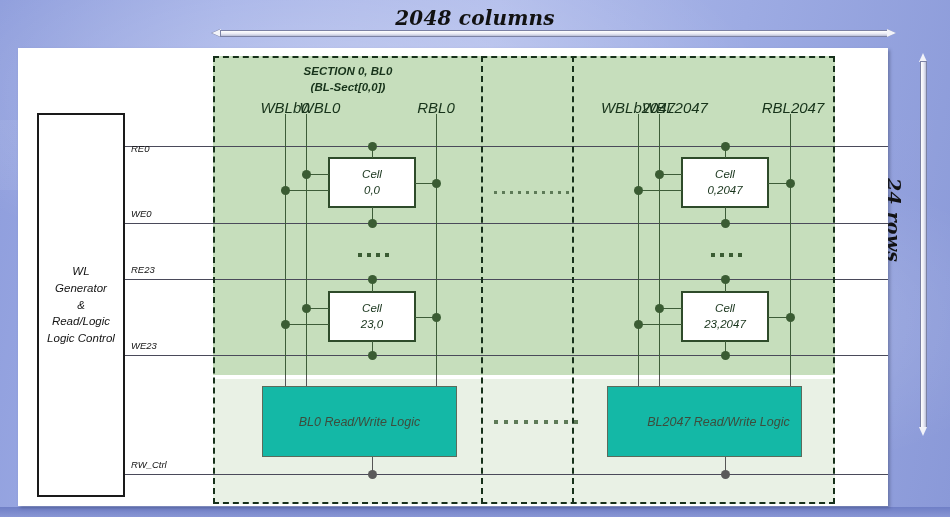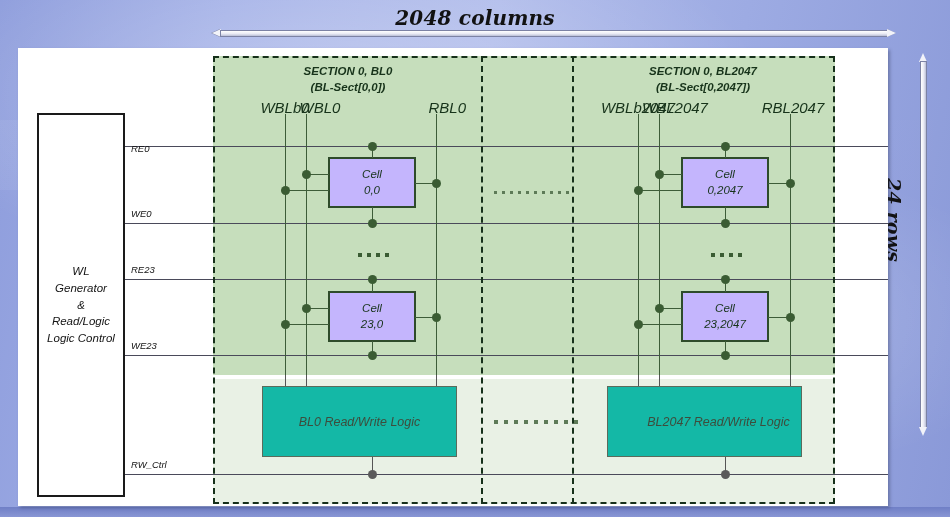--- a/index.html
+++ b/index.html
@@ -114,21 +114,21 @@
     position:absolute;width:9px;height:9px;border-radius:50%;
     background:#3a5c33;margin-left:-4.5px;margin-top:-4.5px;
   }
   .dot-grey{
     position:absolute;width:9px;height:9px;border-radius:50%;
     background:#5a5a5a;margin-left:-4.5px;margin-top:-4.5px;
   }
 
   
   .cell{
-    position:absolute;background:#c4b5fd;border:2px solid #2e4b2a;
+    position:absolute;background:#ffffff;border:2px solid #2e4b2a;
     box-sizing:border-box;display:flex;align-items:center;
     justify-content:center;text-align:center;
     font-size:11.5px;color:#17331a;line-height:1.35;
   }
 
   
   .rwbox{
     position:absolute;background:#14b8a6;border:1.8px solid #5b6b5b;
     box-sizing:border-box;display:flex;align-items:center;
     justify-content:center;font-size:12.5px;color:#3d4d3d;
@@ -212,21 +212,21 @@
 
   <div class="wire-v" style="left:285px;top:114px;height:261px;"></div>
   <div class="wire-v" style="left:306px;top:114px;height:261px;"></div>
   <div class="wire-v" style="left:436px;top:114px;height:261px;"></div>
   <div class="wire-v-dark" style="left:285px;top:375px;height:13px;"></div>
   <div class="wire-v-dark" style="left:306px;top:375px;height:13px;"></div>
   <div class="wire-v-dark" style="left:436px;top:375px;height:13px;"></div>
 
   <div class="bl-label" style="left:250px;top:99px;width:70px;">WBLb0</div>
   <div class="bl-label" style="left:290px;top:99px;width:60px;">WBL0</div>
-  <div class="bl-label" style="left:406px;top:99px;width:60px;text-align:right;">RBL0</div>
+  <div class="bl-label" style="left:406px;top:99px;width:60px;">RBL0</div>
 
   <div class="cell" style="left:328px;top:157px;width:88px;height:51px;">
     <div>
       <div>Cell</div>
       <div>0,0</div>
     </div>
   </div>
   <div class="wire-v" style="left:372px;top:146px;height:12px;"></div>
   <div class="wire-v" style="left:372px;top:207px;height:17px;"></div>
   <div class="wire-h-green" style="left:306px;top:174px;width:23px;"></div>
@@ -285,24 +285,20 @@
       <i style="width:4px;height:4px;"></i>
       <i style="width:4px;height:4px;"></i>
     <i style="width:4px;height:4px;"></i>
       <i style="width:4px;height:4px;"></i>
       <i style="width:4px;height:4px;"></i>
     <i style="width:4px;height:4px;"></i>
       <i style="width:4px;height:4px;"></i>
       <i style="width:4px;height:4px;"></i>
   </div>
 
-  <div class="sect-title" style="left:578px;top:64px;width:250px;">
-    <div>SECTION 0, BL2047</div>
-    <div>(BL-Sect[0,2047])</div>
-  </div>
 
   <div class="wire-v" style="left:638px;top:114px;height:261px;"></div>
   <div class="wire-v" style="left:659px;top:114px;height:261px;"></div>
   <div class="wire-v" style="left:790px;top:114px;height:261px;"></div>
   <div class="wire-v-dark" style="left:638px;top:375px;height:13px;"></div>
   <div class="wire-v-dark" style="left:659px;top:375px;height:13px;"></div>
   <div class="wire-v-dark" style="left:790px;top:375px;height:13px;"></div>
 
   <div class="bl-label" style="left:595px;top:99px;width:86px;">WBLb2047</div>
   <div class="bl-label" style="left:637px;top:99px;width:76px;text-align:center;">WBL2047</div>

